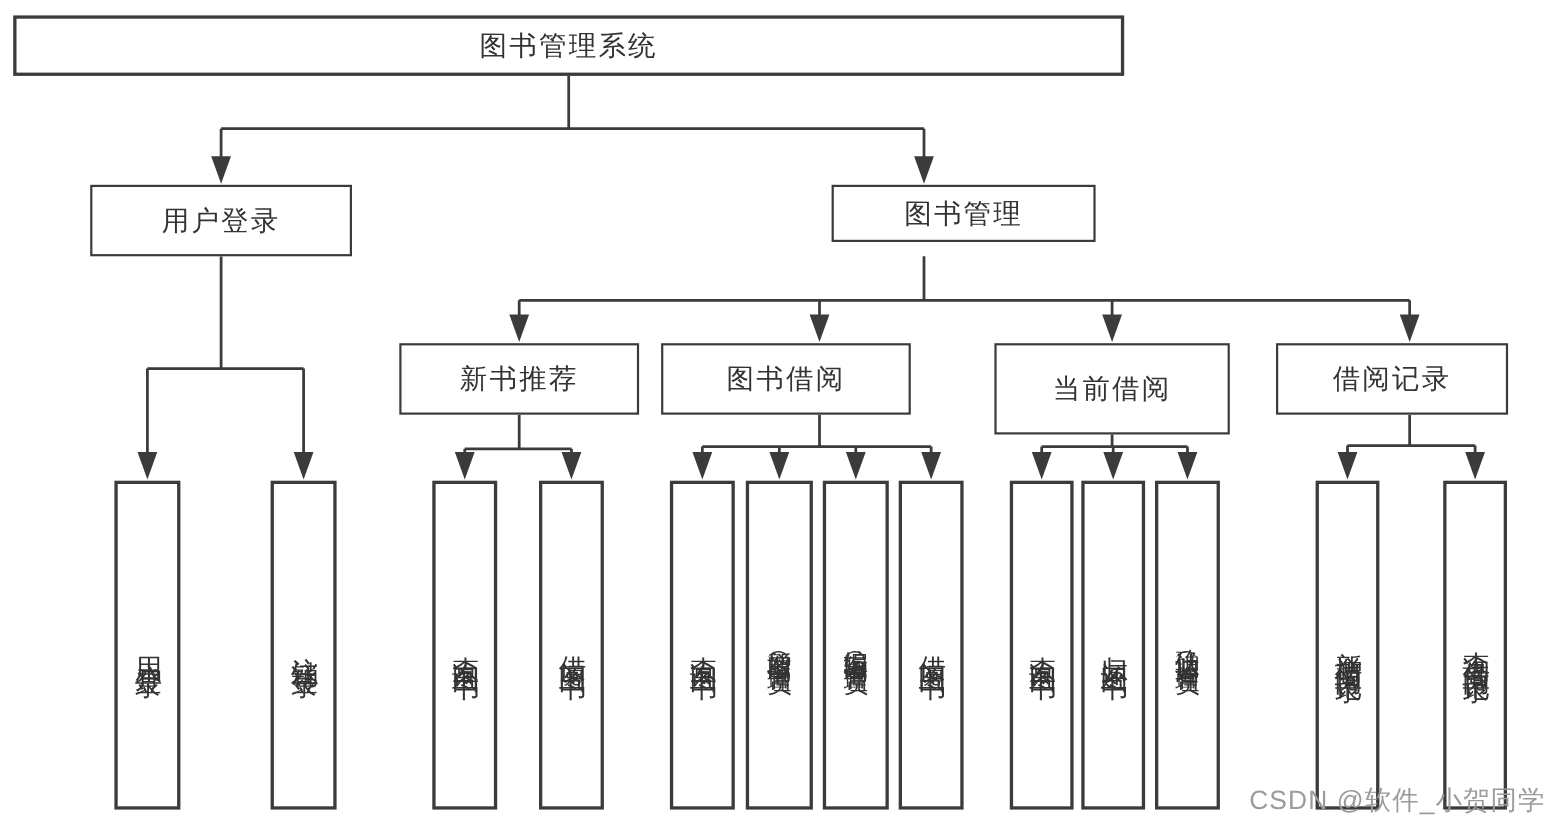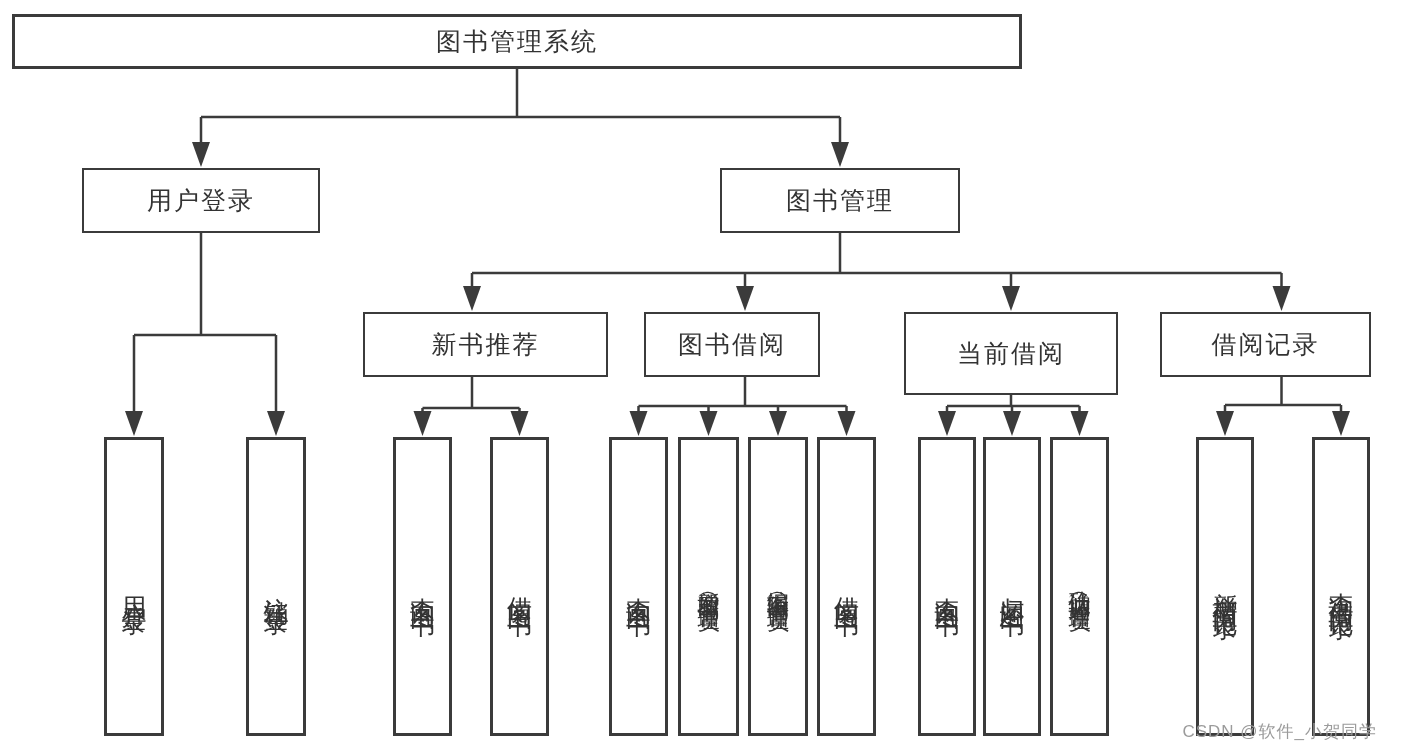--- a/index.html
+++ b/index.html
@@ -28,22 +28,22 @@
     writing-mode:vertical-rl;
     text-orientation:mixed;
     font-size:25px;
     letter-spacing:5px;
     line-height:1;
     border-width:3px;
   }
   .box.v.long{font-size:22px;letter-spacing:3px;}
   .watermark{
     position:absolute;
-    right:28px;bottom:4px;
-    font-size:17px;
+    right:0;bottom:4px;
+    font-size:24px;
     color:var(--watermark,#9b9b9b);
     letter-spacing:1px;
     z-index:2;
     white-space:nowrap;
   }
 </style>
 </head>
 <body>
 
 <div class="stage">
@@ -75,24 +75,24 @@
         <polygon points="1003,411 1021,411 1012,436"></polygon>
         <polygon points="1070.5,411 1088.5,411 1079.5,436"></polygon>
         <polygon points="1216,411 1234,411 1225,436"></polygon>
         <polygon points="1332,411 1350,411 1341,436"></polygon>
       </g>
   </svg>
 
   <div class="box h root" style="left:12px;top:14px;width:1010px;height:55px">图书管理系统</div>
 
   <div class="box h" style="left:82px;top:168px;width:238px;height:65px">用户登录</div>
-  <div class="box h" style="left:720px;top:168px;width:240px;height:65px">图书管理</div>
+  <div class="box h" style="left:756px;top:168px;width:240px;height:52px">图书管理</div>
 
-  <div class="box h" style="left:363px;top:312px;width:245px;height:65px">新书推荐</div>
-  <div class="box h" style="left:644px;top:312px;width:176px;height:65px">图书借阅</div>
+  <div class="box h" style="left:363px;top:312px;width:218px;height:65px">新书推荐</div>
+  <div class="box h" style="left:601px;top:312px;width:227px;height:65px">图书借阅</div>
   <div class="box h" style="left:904px;top:312px;width:214px;height:83px">当前借阅</div>
   <div class="box h" style="left:1160px;top:312px;width:211px;height:65px">借阅记录</div>
 
   <div class="box v" style="left:104px;top:437px;width:60px;height:299px">用户登录</div>
   <div class="box v" style="left:246px;top:437px;width:60px;height:299px">注销登录</div>
 
   <div class="box v" style="left:393px;top:437px;width:59px;height:299px">查询图书</div>
   <div class="box v" style="left:490px;top:437px;width:59px;height:299px">借阅图书</div>
 
   <div class="box v" style="left:609px;top:437px;width:59px;height:299px">查询图书</div>

